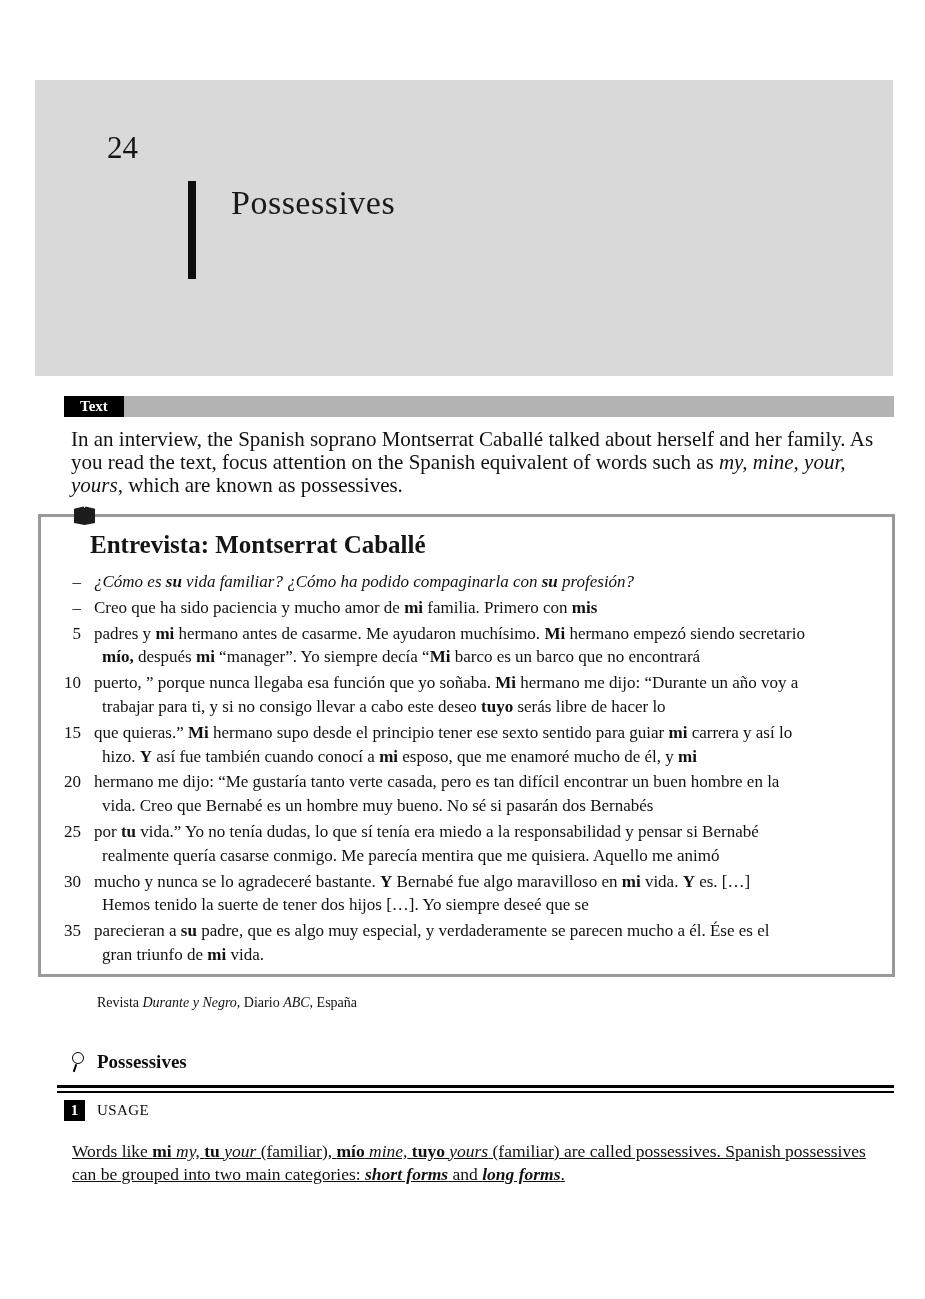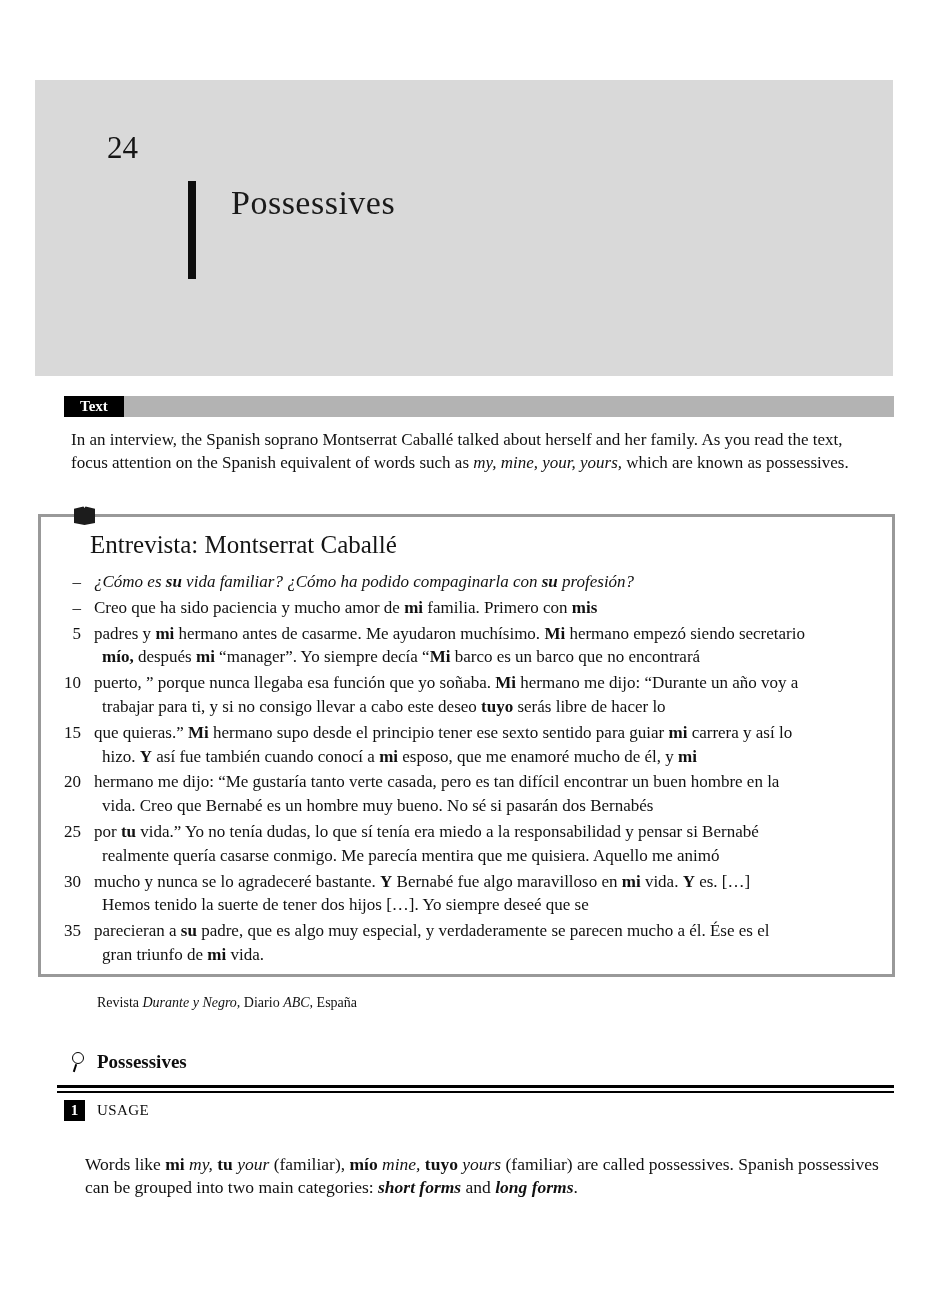--- a/index.html
+++ b/index.html
@@ -14,27 +14,27 @@
   .chapter-header { position:absolute; left:35px; top:80px; width:858px; height:296px; background:#d9d9d9; }
   .chapter-number { position:absolute; left:72px; top:50px; font-size:31px; color:#151515; }
   .chapter-bar { position:absolute; left:153px; top:101px; width:8px; height:98px; background:#0d0d0d; }
   .chapter-title { position:absolute; left:196px; top:104px; margin:0; font-size:34px; font-weight:400; color:#1a1a1a; letter-spacing:0.5px; }
 
   
   .text-row { position:absolute; left:64px; top:396px; width:830px; height:21px; display:flex; }
   .text-label { background:#000; color:#fff; font-weight:bold; font-size:15px; line-height:21px; padding:0 16px; }
   .text-rule { flex:1; background:#b3b3b3; }
 
-  .intro { position:absolute; left:71px; top:428px; width:812px; margin:0; font-size:17px; line-height:23px; }
+  .intro { position:absolute; left:71px; top:428px; width:812px; margin:0; font-size:21px; line-height:23px; }
 
   
   .interview-box { position:absolute; left:38px; top:514px; width:857px; height:463px; border:3px solid #999; background:#fff; box-sizing:border-box; }
   .book-icon { position:absolute; left:33px; top:-11px; width:21px; height:19px; background:#1c1c1c;
     clip-path:polygon(0% 15%, 45% 2%, 50% 10%, 55% 2%, 100% 15%, 100% 90%, 50% 100%, 0% 90%); }
-  .interview-title { margin:14px 0 0 49px; font-size:25px; font-weight:400; color:#151515; }
+  .interview-title { margin:14px 0 0 49px; font-size:25px; font-weight:700; color:#151515; }
   .interview-lines { margin-top:11px; padding:0 8px 0 16px; font-size:17px; line-height:23.8px; }
   .iline { display:flex; }
   .iline.group-start { margin-top:2px; }
   .iline-marker { flex:0 0 24px; text-align:right; }
   .iline-text { flex:1; margin-left:13px; }
   .iline.continuation .iline-text { padding-left:8px; }
   .iline.italic { font-style:italic; }
 
   .attribution { position:absolute; left:97px; top:995px; margin:0; font-size:14px; }
 
@@ -44,21 +44,21 @@
   .magnifier-icon::before { content:""; position:absolute; top:0; left:2px; width:10px; height:10px; border:1.6px solid #000; border-radius:50%; }
   .magnifier-icon::after { content:""; position:absolute; top:12px; left:4px; width:1.7px; height:8px; background:#000; transform:rotate(18deg); }
   .section-heading-title { margin:0 0 0 12px; font-size:19px; font-weight:bold; color:#0d0d0d; }
   .double-rule { position:absolute; left:57px; top:1085px; width:837px; height:3px; border-top:3px solid #000; border-bottom:2px solid #000; }
 
   
   .subsection-row { position:absolute; left:64px; top:1100px; display:flex; align-items:center; }
   .subsection-number { width:21px; height:21px; background:#000; color:#fff; font-weight:bold; font-size:15px; display:flex; align-items:center; justify-content:center; }
   .subsection-title { margin-left:12px; font-weight:normal; font-size:15px; letter-spacing:0.4px; color:#0d0d0d; }
 
-  .body-par { position:absolute; left:71px; top:1139px; width:814px; margin:14px; font-size:17.5px; line-height:23px; }
+  .body-par { position:absolute; left:71px; top:1139px; width:814px; margin:1px; font-size:17.5px; line-height:23px;text-decoration:underline; }
 </style>
 </head>
 <body>
 
 <div class="page">
 
   <div class="chapter-header">
     <div class="chapter-number">24</div>
     <div class="chapter-bar"></div>
     <h1 class="chapter-title">Possessives</h1>

